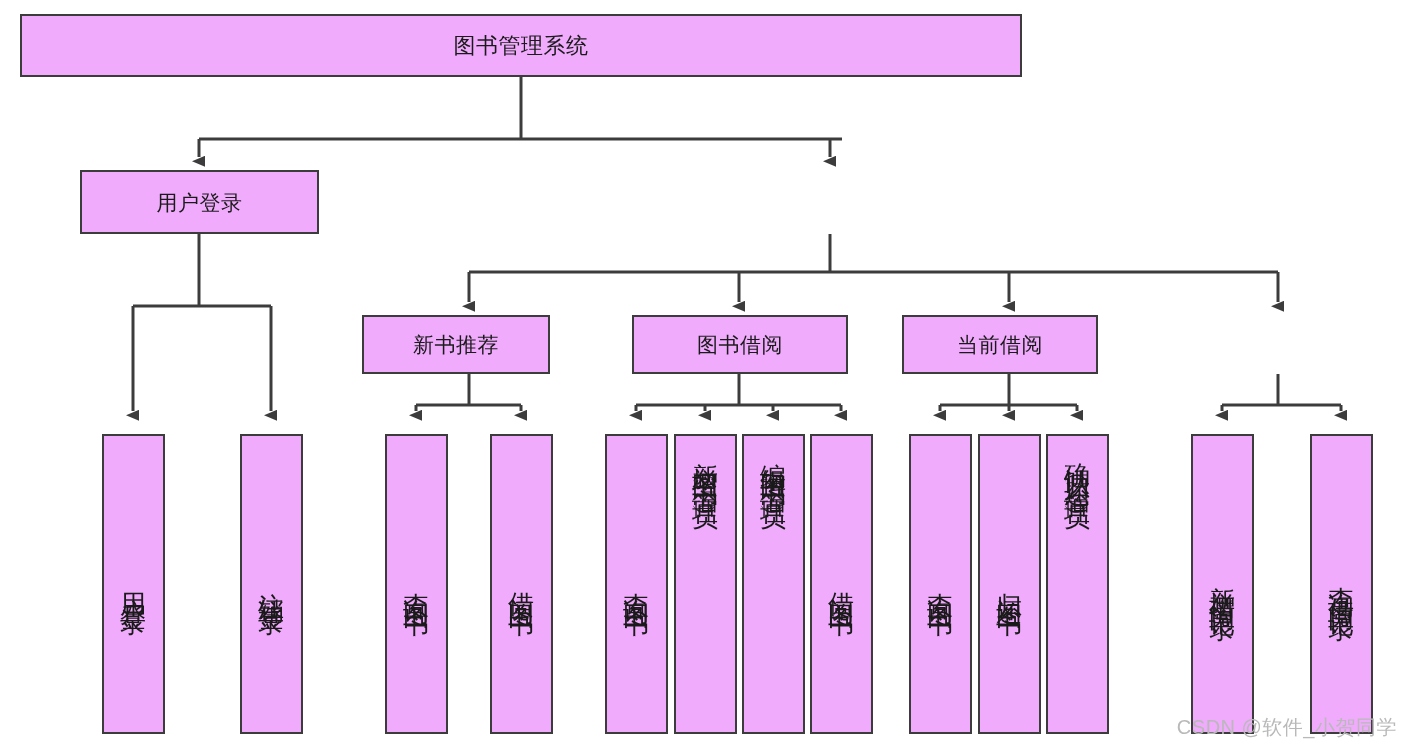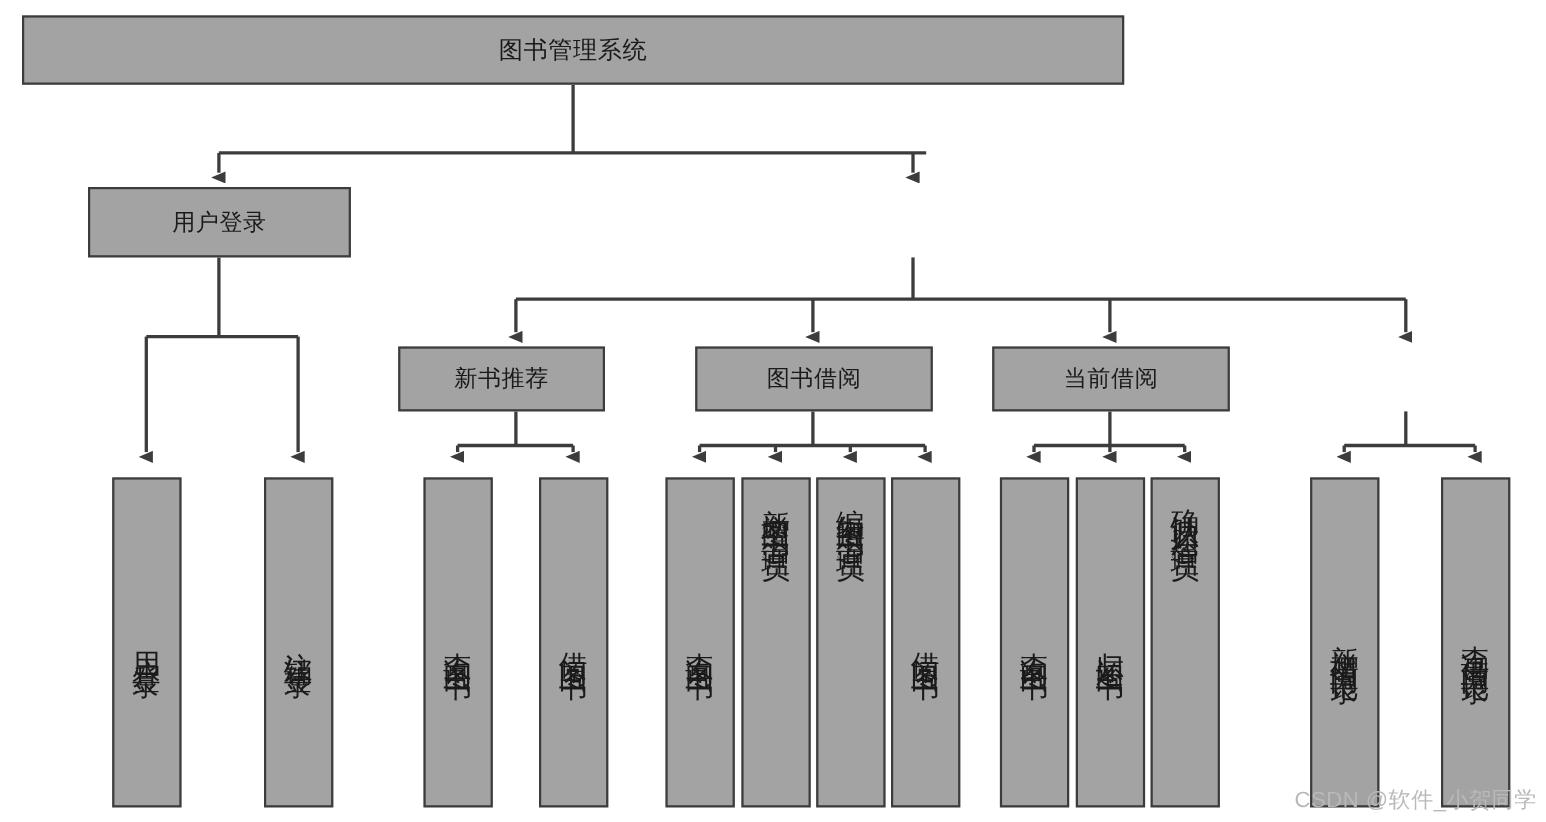--- a/index.html
+++ b/index.html
@@ -22,21 +22,21 @@
     left: 0;
     top: 0;
     width: 1405px;
     height: 747px;
     pointer-events: none;
   }
   .node {
     position: absolute;
     box-sizing: border-box;
     border: 2px solid #3c3c3c;
-    background: #a3a3a3;
+    background: #f0abfc;
     display: flex;
     align-items: center;
     justify-content: center;
     color: #1a1a1a;
   }
   .node-label {
     display: block;
     text-align: center;
     line-height: 1.0;
     color: #1a1a1a;
@@ -143,21 +143,21 @@
 
 
   <div class="node horiz" style="left:362px; top:315px; width:188px; height:59px;">
     <span class="node-label">新书推荐</span>
   </div>
 
   <div class="node horiz" style="left:632px; top:315px; width:216px; height:59px;">
     <span class="node-label">图书借阅</span>
   </div>
 
-  <div class="node horiz" style="left:902px; top:315px; width:216px; height:59px;">
+  <div class="node horiz" style="left:902px; top:315px; width:196px; height:59px;">
     <span class="node-label">当前借阅</span>
   </div>
 
 
   <div class="node vert align-center" style="left:102px; top:434px; width:63px; height:300px;">
     <span class="node-label">用户登录</span>
   </div>
 
   <div class="node vert align-center" style="left:240px; top:434px; width:63px; height:300px;">
     <span class="node-label">注销登录</span>

